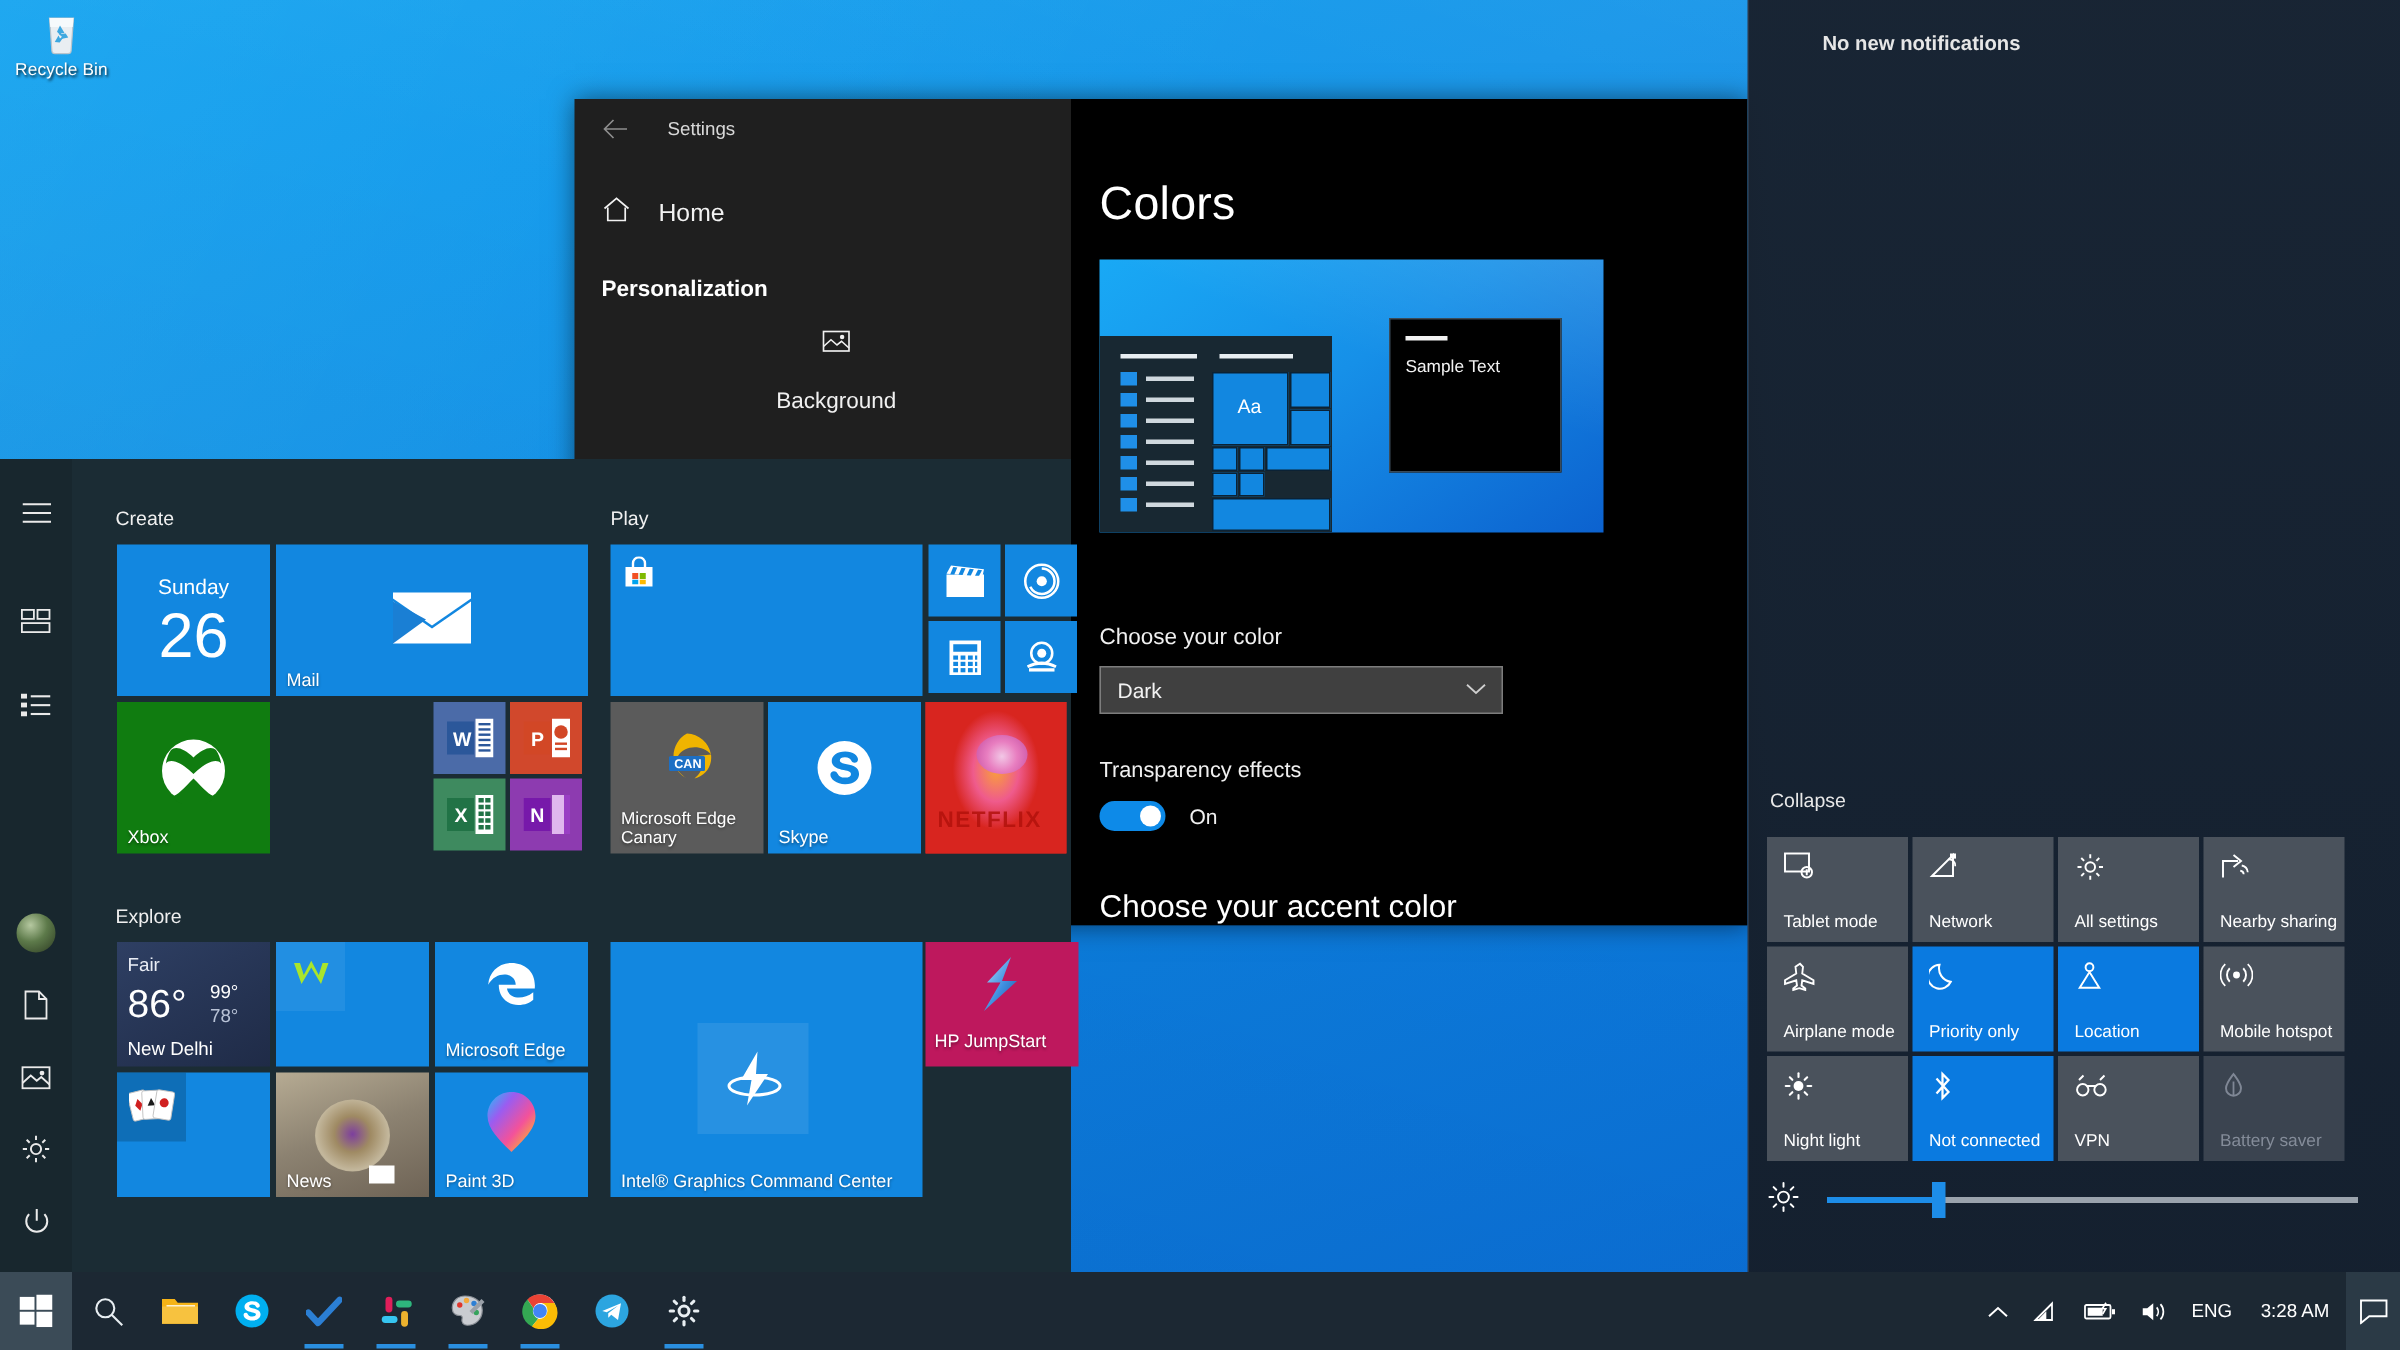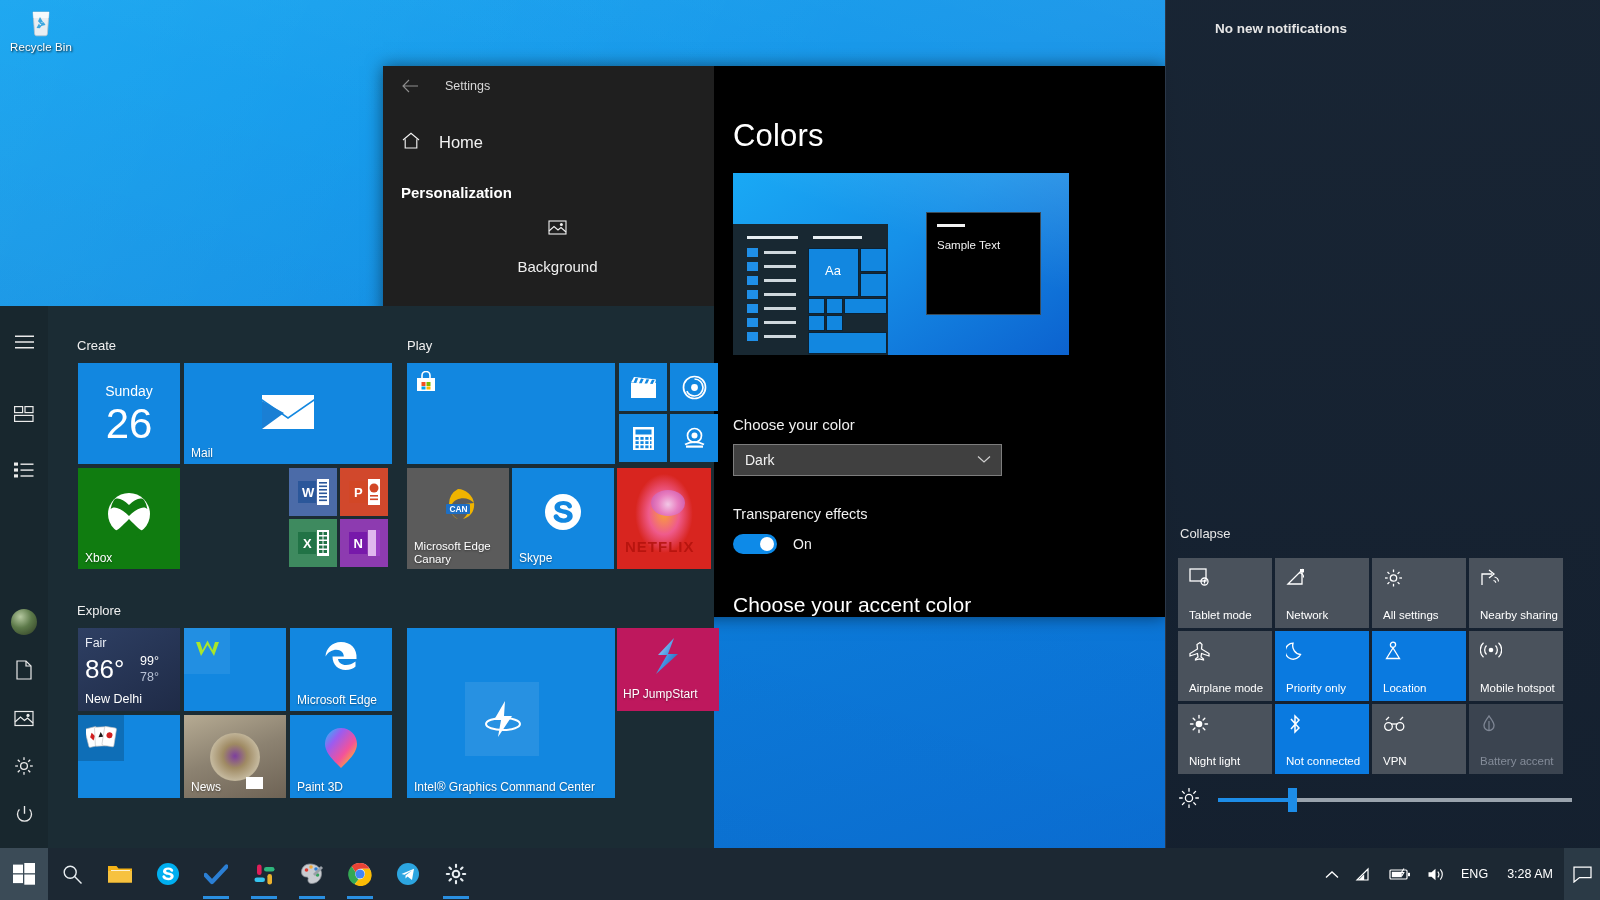--- a/index.html
+++ b/index.html
@@ -874,21 +874,21 @@
       <span class="ac-label">VPN</span>
     </div>
 
     <div class="ac-tile disabled">
       <span class="ac-icon">
         <svg width="18" height="20" viewBox="0 0 18 20">
             <path d="M9 2 C12 6 14 8.5 14 11.5 A5 5 0 0 1 4 11.5 C4 8.5 6 6 9 2 Z" stroke="currentColor" stroke-width="1.3" fill="none"></path>
             <path d="M9 7 V16" stroke="currentColor" stroke-width="1.2"></path>
           </svg>
       </span>
-      <span class="ac-label">Battery accent</span>
+      <span class="ac-label">Battery saver</span>
     </div>
   </div>
 
   <div id="ac-brightness">
     <span>
       <svg width="22" height="22" viewBox="0 0 22 22">
           <circle cx="11" cy="11" r="3.6" stroke="#ffffff" stroke-width="1.3" fill="none"></circle>
           <g stroke="#ffffff" stroke-width="1.3" stroke-linecap="round">
             <path d="M11 1.6 V4.2"></path>
             <path d="M11 17.8 V20.4"></path>

